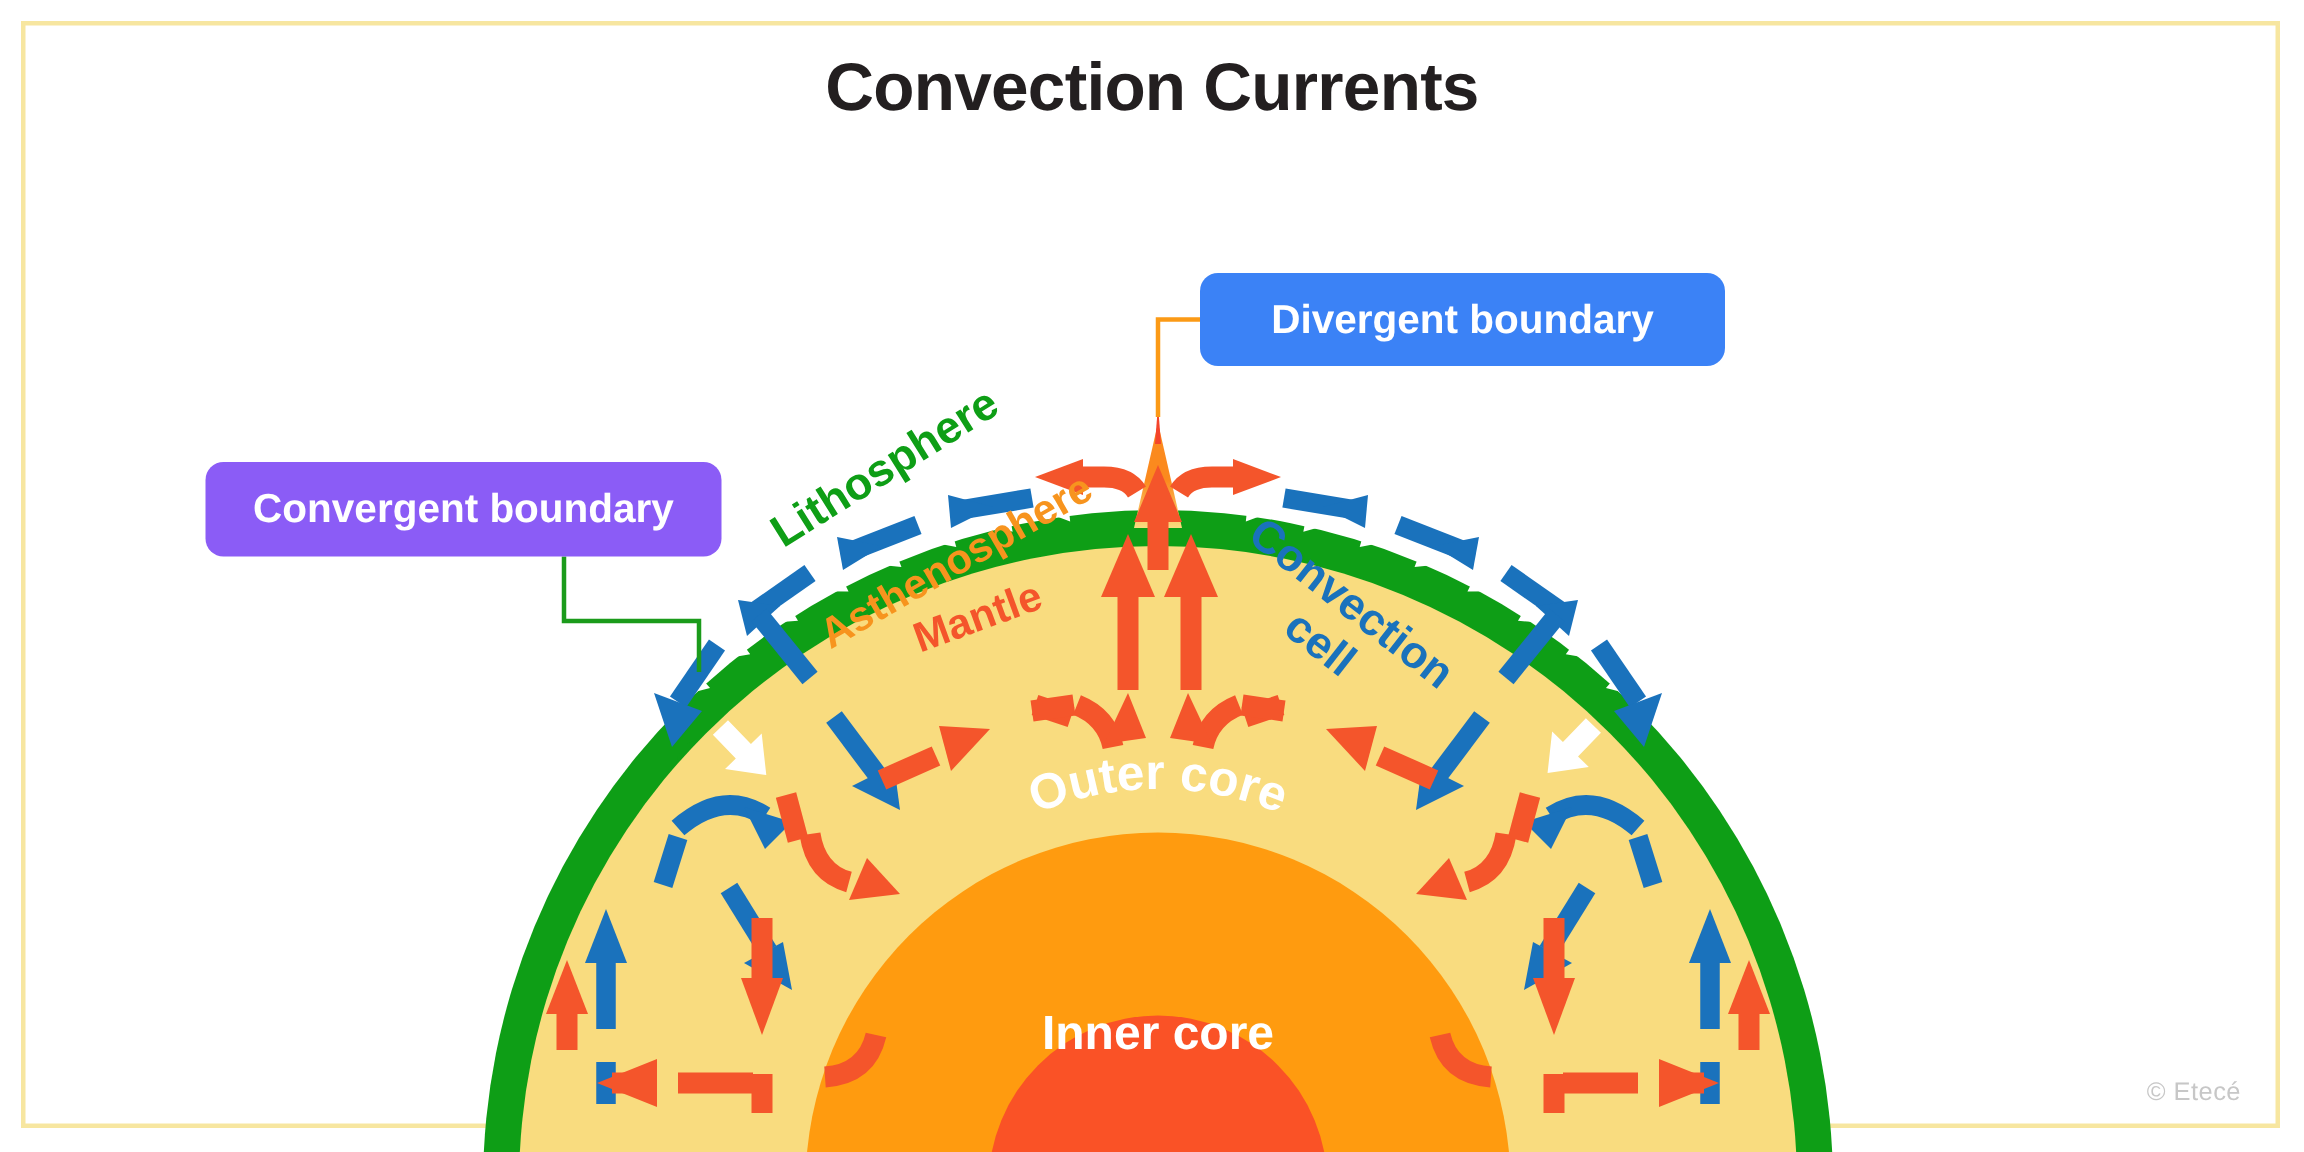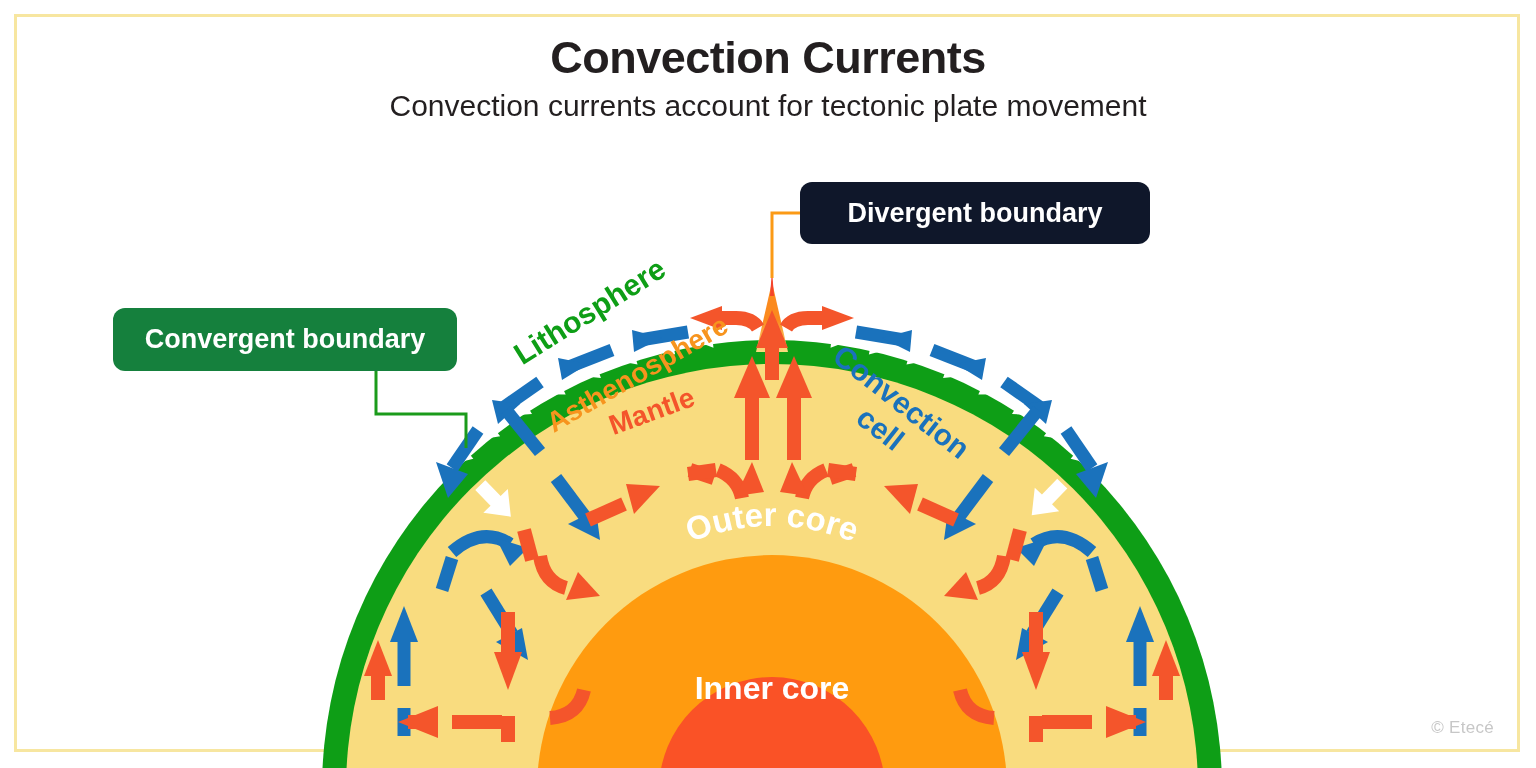--- a/index.html
+++ b/index.html
@@ -37,22 +37,22 @@
     position:absolute;
     border-radius:12px;
     color:#ffffff;
     font-size:27px;
     font-weight:bold;
     display:flex;align-items:center;justify-content:center;
     box-sizing:border-box;
     padding:0 22px;
     white-space:nowrap;
   }
-  .callout.green{background:#15803d;}
-  .callout.orange{background:#0f172a;}
+  .callout.green{background:#8b5cf6;margin-left:24px;}
+  .callout.orange{background:#3b82f6;}
 
   #callout-convergent{left:113px;top:308px;width:344px;height:63px;}
   #callout-divergent{left:800px;top:182px;width:350px;height:62px;}
 
   
   .watermark{
     position:absolute;right:42px;bottom:30px;
     font-size:17px;color:#c7c7c7;
     letter-spacing:0.3px;
   }
@@ -62,21 +62,20 @@
 </style>
 </head>
 <body>
 
 <div id="stage">
 
   <div class="frame"></div>
 
   <div class="header">
     <h1 class="title">Convection Currents</h1>
-    <p class="subtitle">Convection currents account for tectonic plate movement</p>
   </div>
 
   <svg class="svg-layer" viewBox="0 0 1536 768">
     <defs>
 
       <linearGradient id="ridgeGrad" x1="0" y1="0" x2="0" y2="1">
         <parameter name="stop" offset="0%" stop-color="#F4442B"></parameter>
         <stop offset="55%" stop-color="#FB8A1E"></stop>
         <stop offset="100%" stop-color="#F9DC7F"></stop>
       </linearGradient>

